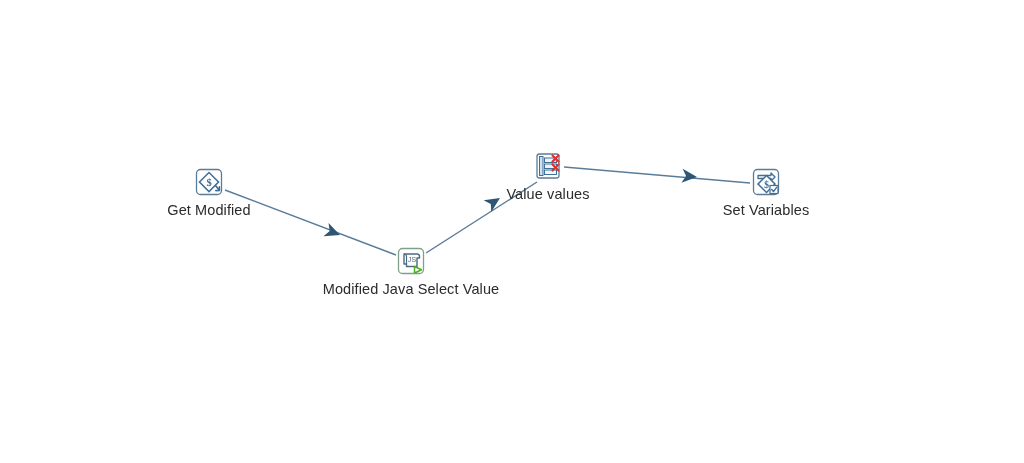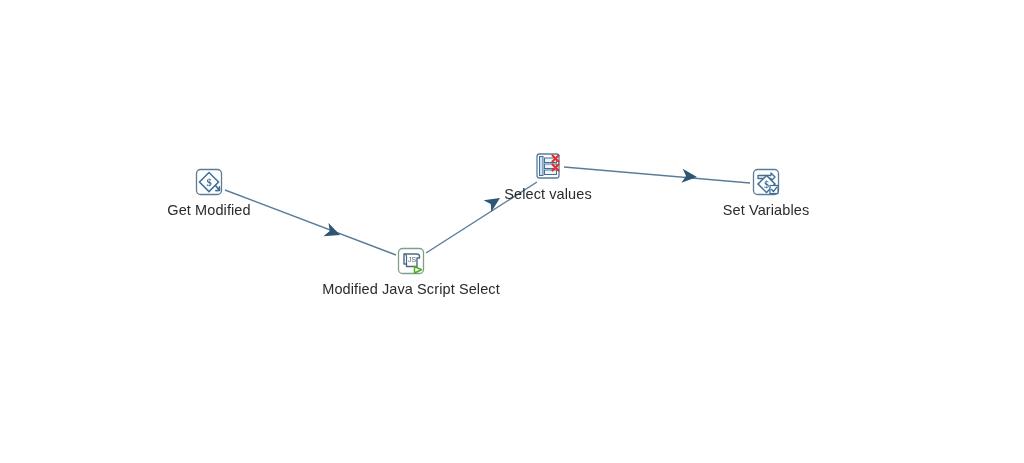--- a/index.html
+++ b/index.html
@@ -83,33 +83,33 @@
         <div class="node-label">Get Modified</div>
       </div>
       <div class="node" style="left: 411px; top: 261px;">
         <div class="node-icon"><svg viewBox="0 0 32 32" width="32" height="32">
             <rect x="3.5" y="3.5" width="25" height="25" rx="4" ry="4" fill="#ffffff" stroke="#7fa08a" stroke-width="1.3"></rect>
             <path d="M 9 9 L 22 9 Q 24.5 9 24.5 11.5 L 24.5 13 L 22 13 L 22 21.5 L 11.5 21.5 L 11.5 19 L 9 19 Z" fill="#ffffff" stroke="#4c6b80" stroke-width="1.4" stroke-linejoin="round"></path>
             <path d="M 9 9 Q 11.5 9 11.5 11.5 L 11.5 19" fill="none" stroke="#4c6b80" stroke-width="1.2"></path>
             <text x="17" y="16.5" text-anchor="middle" font-size="7" font-family="&quot;Liberation Sans&quot;, sans-serif" fill="#4c6b80">JS</text>
             <path d="M 19.5 21.5 L 26.5 24.8 L 19.5 28 Z" fill="#ffffff" stroke="#4caf22" stroke-width="1.5" stroke-linejoin="round"></path>
           </svg></div>
-        <div class="node-label">Modified Java Script Select</div>
+        <div class="node-label">Modified Java Select Value</div>
       </div>
       <div class="node" style="left: 548px; top: 166px;">
         <div class="node-icon"><svg viewBox="0 0 32 32" width="32" height="32">
             <rect x="5" y="4" width="22" height="24" rx="2.5" ry="2.5" fill="#ffffff" stroke="#5b7c99" stroke-width="1.3"></rect>
             <rect x="7.5" y="6.5" width="3.5" height="19" fill="#cfe0ee" stroke="#3f6e96" stroke-width="1"></rect>
             <rect x="12.5" y="8" width="12" height="4.5" fill="#eef4fa" stroke="#3f6e96" stroke-width="1"></rect>
             <rect x="12.5" y="14" width="12" height="4.5" fill="#eef4fa" stroke="#3f6e96" stroke-width="1"></rect>
             <rect x="12.5" y="20" width="12" height="4.5" fill="#eef4fa" stroke="#3f6e96" stroke-width="1"></rect>
             <path d="M 20.5 5.5 L 26.5 11.5 M 26.5 5.5 L 20.5 11.5" stroke="#e03030" stroke-width="2.2" stroke-linecap="round"></path>
             <path d="M 20.5 14.5 L 26.5 20.5 M 26.5 14.5 L 20.5 20.5" stroke="#e03030" stroke-width="2.2" stroke-linecap="round"></path>
           </svg></div>
-        <div class="node-label">Select values</div>
+        <div class="node-label">Value values</div>
       </div>
       <div class="node" style="left: 766px; top: 182px;">
         <div class="node-icon"><svg viewBox="0 0 32 32" width="32" height="32">
             <rect x="3.5" y="3.5" width="25" height="25" rx="4" ry="4" fill="#ffffff" stroke="#5b7c99" stroke-width="1.3"></rect>
             <path d="M 8 9.5 L 21 9.5 L 21 7 L 25 11 L 21 15 L 21 12.5 L 8 12.5 Z" fill="#ffffff" stroke="#3f6e96" stroke-width="1.3" stroke-linejoin="round"></path>
             <rect x="16.5" y="9.5" width="12" height="12" transform="rotate(45 16.5 9.5)" fill="#ffffff" stroke="#3f6e96" stroke-width="1.5"></rect>
             <text x="16.5" y="21.5" text-anchor="middle" font-size="9.5" font-weight="bold" font-family="&quot;Liberation Serif&quot;, serif" fill="#3f6e96">$</text>
             <rect x="20" y="19.5" width="8" height="8" fill="#ffffff" stroke="#3f6e96" stroke-width="1.2"></rect>
             <path d="M 21.7 23.5 L 23.5 25.6 L 26.6 21.3" fill="none" stroke="#3f6e96" stroke-width="1.4" stroke-linecap="round" stroke-linejoin="round"></path>
           </svg></div>

